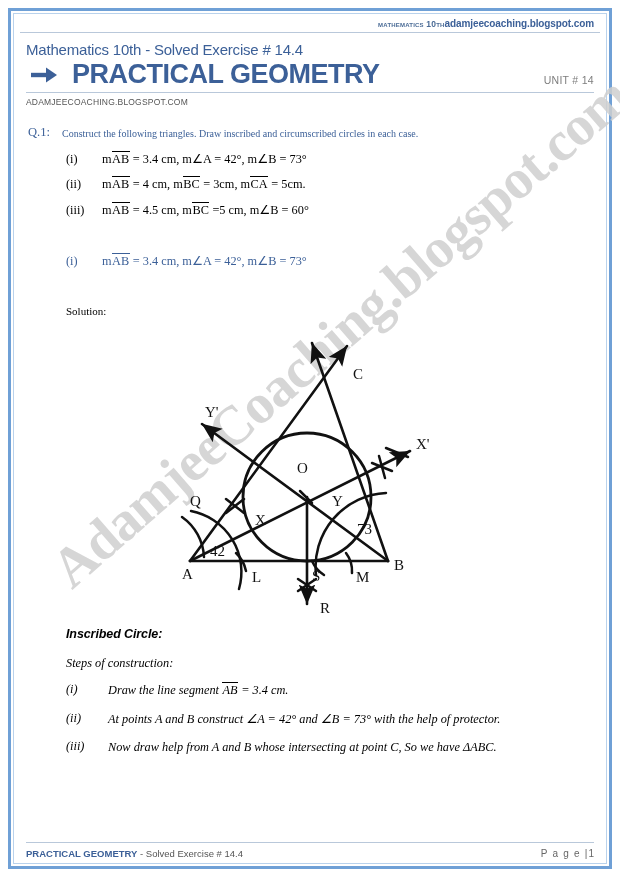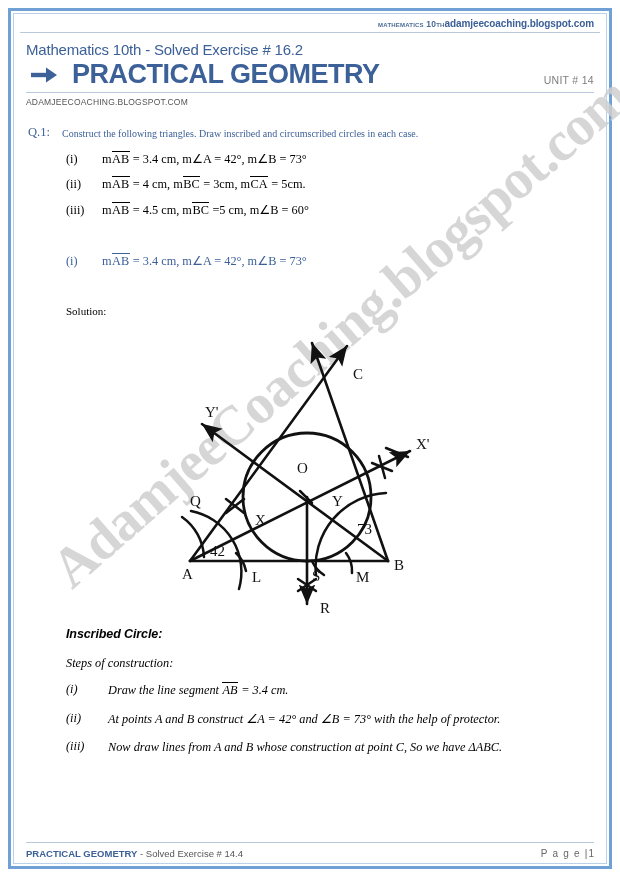--- a/index.html
+++ b/index.html
@@ -160,21 +160,21 @@
   <div class="watermark">AdamjeeCoaching.blogspot.com</div>
 
   <div class="content">
 
     <div class="runhead">
       <div class="left">Mathematics 10th</div>
       <div class="right">adamjeecoaching.blogspot.com</div>
     </div>
 
     <div class="titleblock">
-      <div class="subtitle">Mathematics 10th - Solved Exercise # 16.2</div>
+      <div class="subtitle">Mathematics 10th - Solved Exercise # 14.4</div>
       <div class="title-row">
         <svg class="arrow-icon" viewBox="0 0 28 22">
           <path d="M1 11 H19" stroke="#3c6098" stroke-width="4.4" fill="none" stroke-linecap="butt"></path>
           <path d="M16 3.5 L27 11 L16 18.5 Z" fill="#3c6098"></path>
         </svg>
         <div class="maintitle">PRACTICAL GEOMETRY</div>
       </div>
       <div class="unit">UNIT # 14</div>
     </div>
     <div class="siteline">ADAMJEECOACHING.BLOGSPOT.COM</div>
@@ -280,21 +280,21 @@
       <div class="step">
         <div class="num">(i)</div>
         <div class="txt"><span>Draw the line segment </span><span class="ov">AB</span><span> = 3.4 cm.</span></div>
       </div>
       <div class="step">
         <div class="num">(ii)</div>
         <div class="txt"><span>At points A and B construct ∠A = 42° and ∠B = 73° with the help of protector.</span></div>
       </div>
       <div class="step">
         <div class="num">(iii)</div>
-        <div class="txt"><span>Now draw lines from A and B whose construction at point C, So we have ΔABC.</span></div>
+        <div class="txt"><span>Now draw help from A and B whose intersecting at point C, So we have ΔABC.</span></div>
       </div>
     </div>
 
     <div class="footer">
       <div class="fl">
         <b>PRACTICAL GEOMETRY</b><span> - Solved Exercise # 14.4</span>
       </div>
       <div class="fr">
         <span>P a g e |</span><span class="pg">1</span>
       </div>

